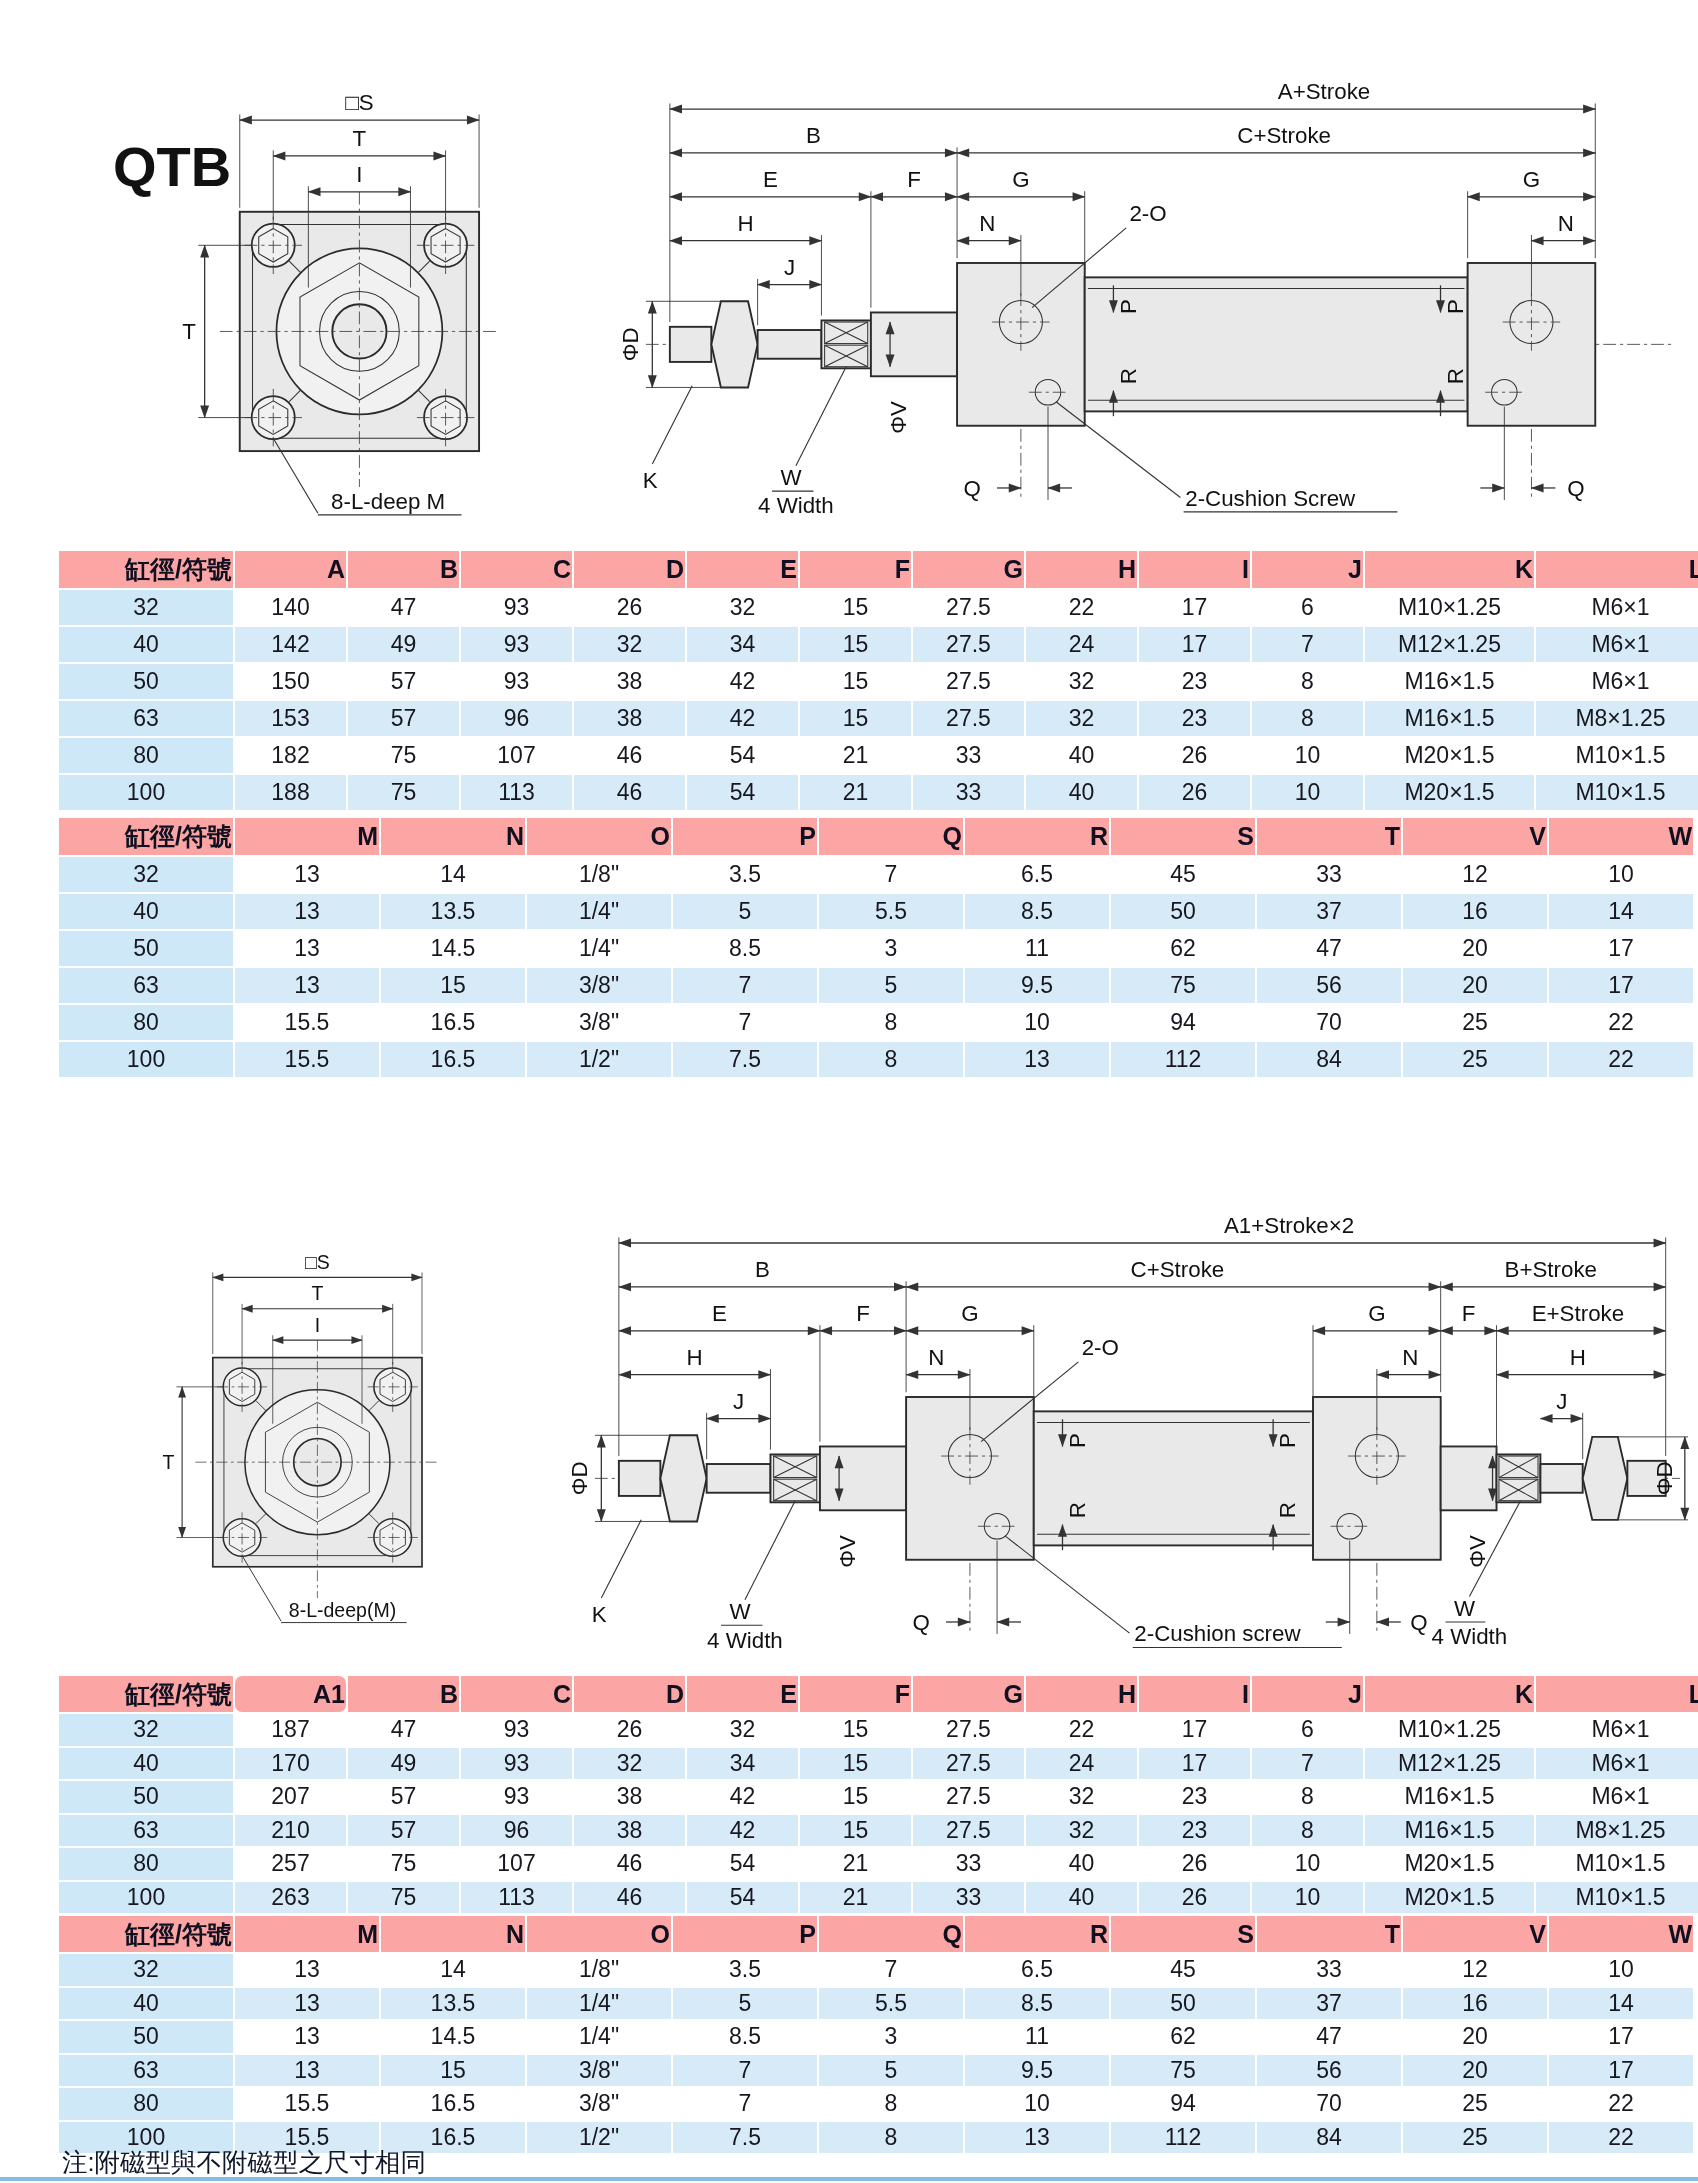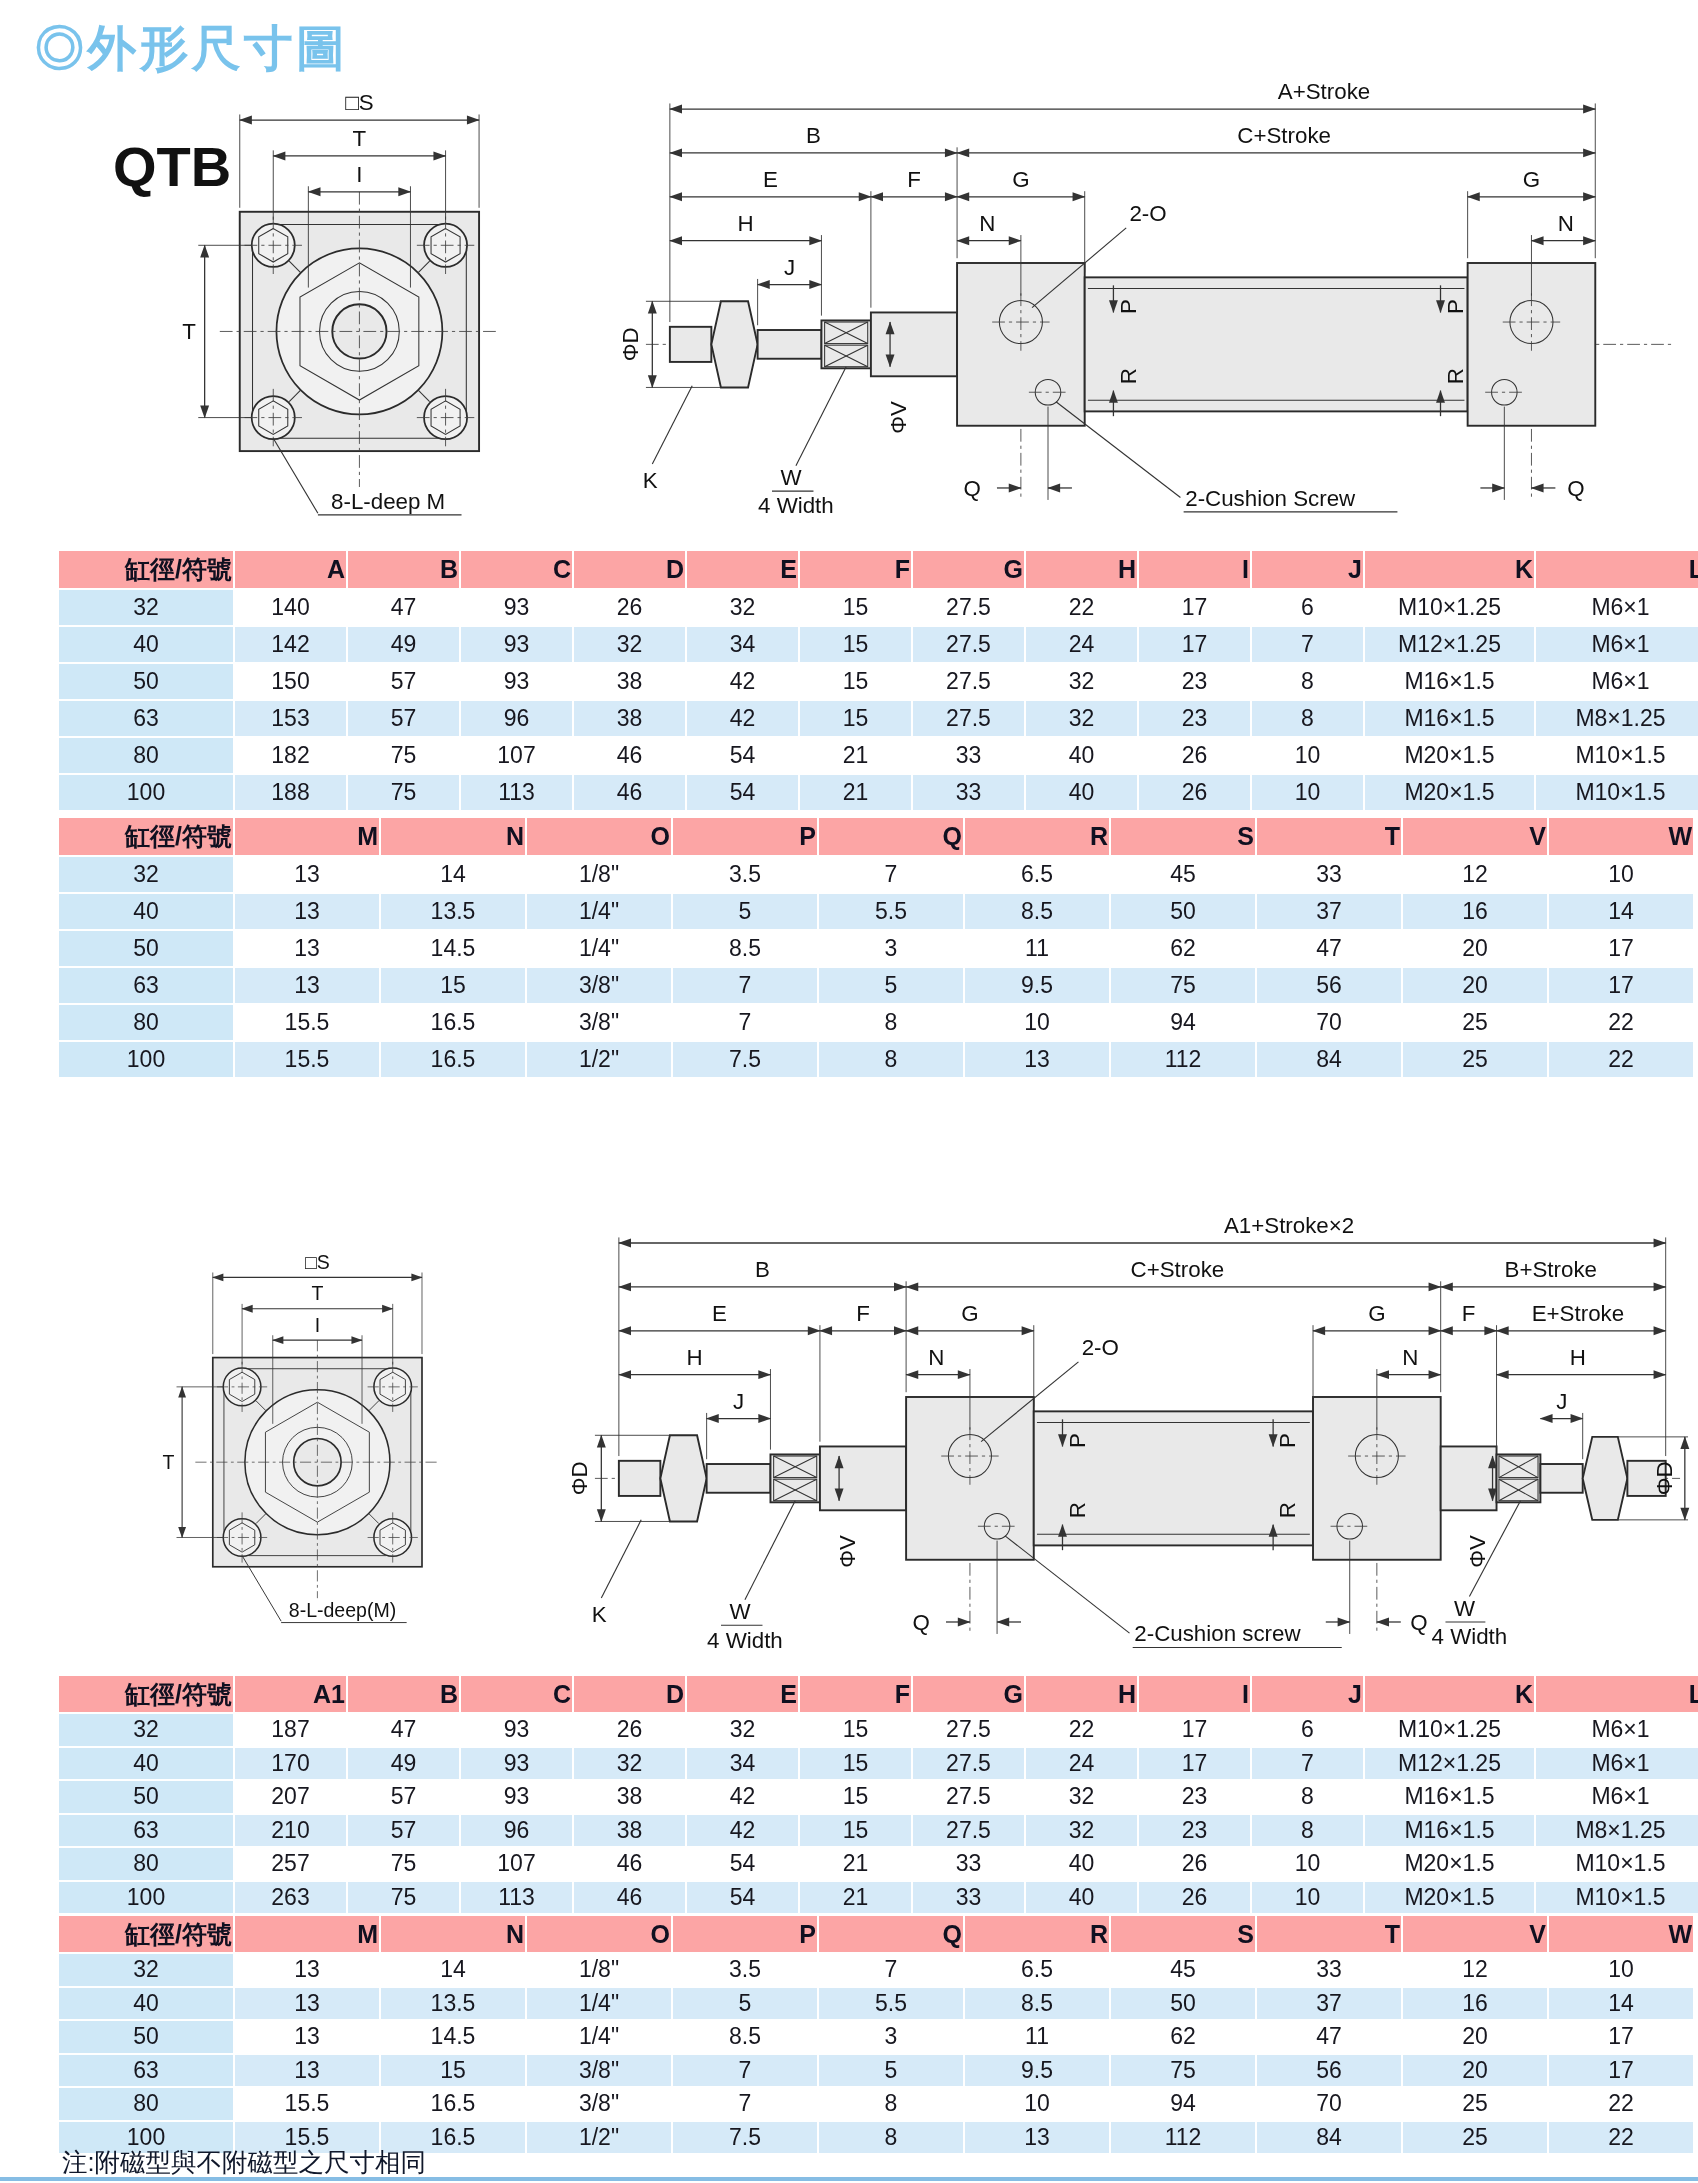--- a/index.html
+++ b/index.html
@@ -39,21 +39,20 @@
   .part{fill:#e9e9e9;stroke:#2b2b2b;stroke-width:2.4;}
   .partl{fill:#f1f1f1;stroke:#2b2b2b;stroke-width:2.2;}
   .thin{stroke:#333;stroke-width:1.3;fill:none;}
   .lead{stroke:#333;stroke-width:1.4;}
 </style>
 </head>
 <body>
 
 <div class="page">
 
-  <div class="page-title">◎外形尺寸圖</div>
   <div class="model-label">QTB</div>
 
   <svg class="draw" style="left:152px;top:84px" width="351" height="451" viewBox="0 0 440 565">
     <defs>
       <marker id="ar" markerWidth="11" markerHeight="8" refX="10" refY="4" orient="auto-start-reverse">
         <path d="M0.5,0.5 L10.5,4 L0.5,7.5 Z" fill="#333"></path>
       </marker>
     </defs>
 
     <rect class="part" x="110" y="160" width="300" height="300"></rect>
@@ -618,21 +617,21 @@
 
     <line class="lead" x1="544" y1="412" x2="700" y2="534"></line>
     <text x="706" y="544">2-Cushion screw</text>
     <line class="lead" x1="704" y1="552" x2="966" y2="552"></line>
   </svg>
 
   <table id="t3" class="s2 cols13">
       <thead>
         <tr>
           <th style="width: 172px;">缸徑/符號</th>
-          <th style="width: 109px;">A1</th>
+          <th style="width: 109px; border-radius: 7px;">A1</th>
           <th style="width: 109px;">B</th>
           <th style="width: 109px;">C</th>
           <th style="width: 109px;">D</th>
           <th style="width: 109px;">E</th>
           <th style="width: 109px;">F</th>
           <th style="width: 109px;">G</th>
           <th style="width: 109px;">H</th>
           <th style="width: 109px;">I</th>
           <th style="width: 109px;">J</th>
           <th style="width: 167px;">K</th>

